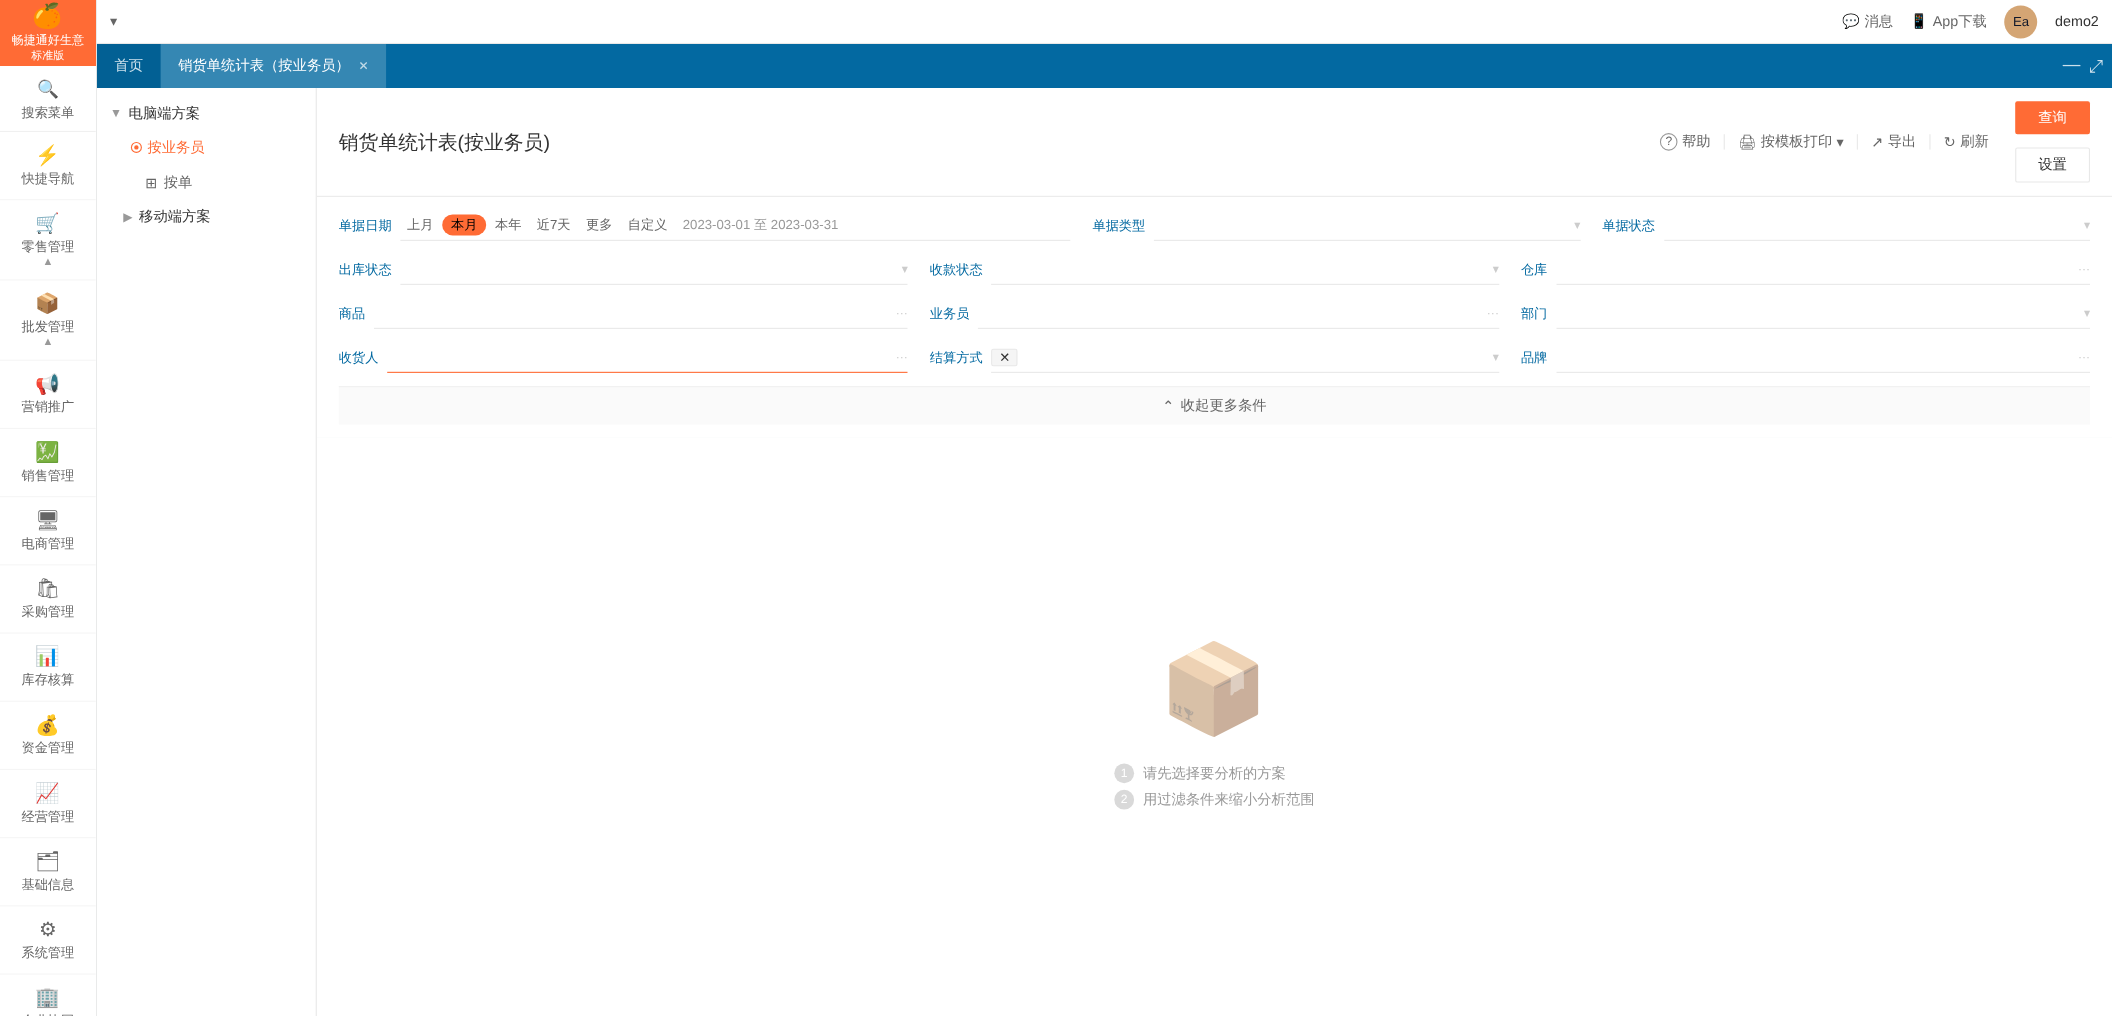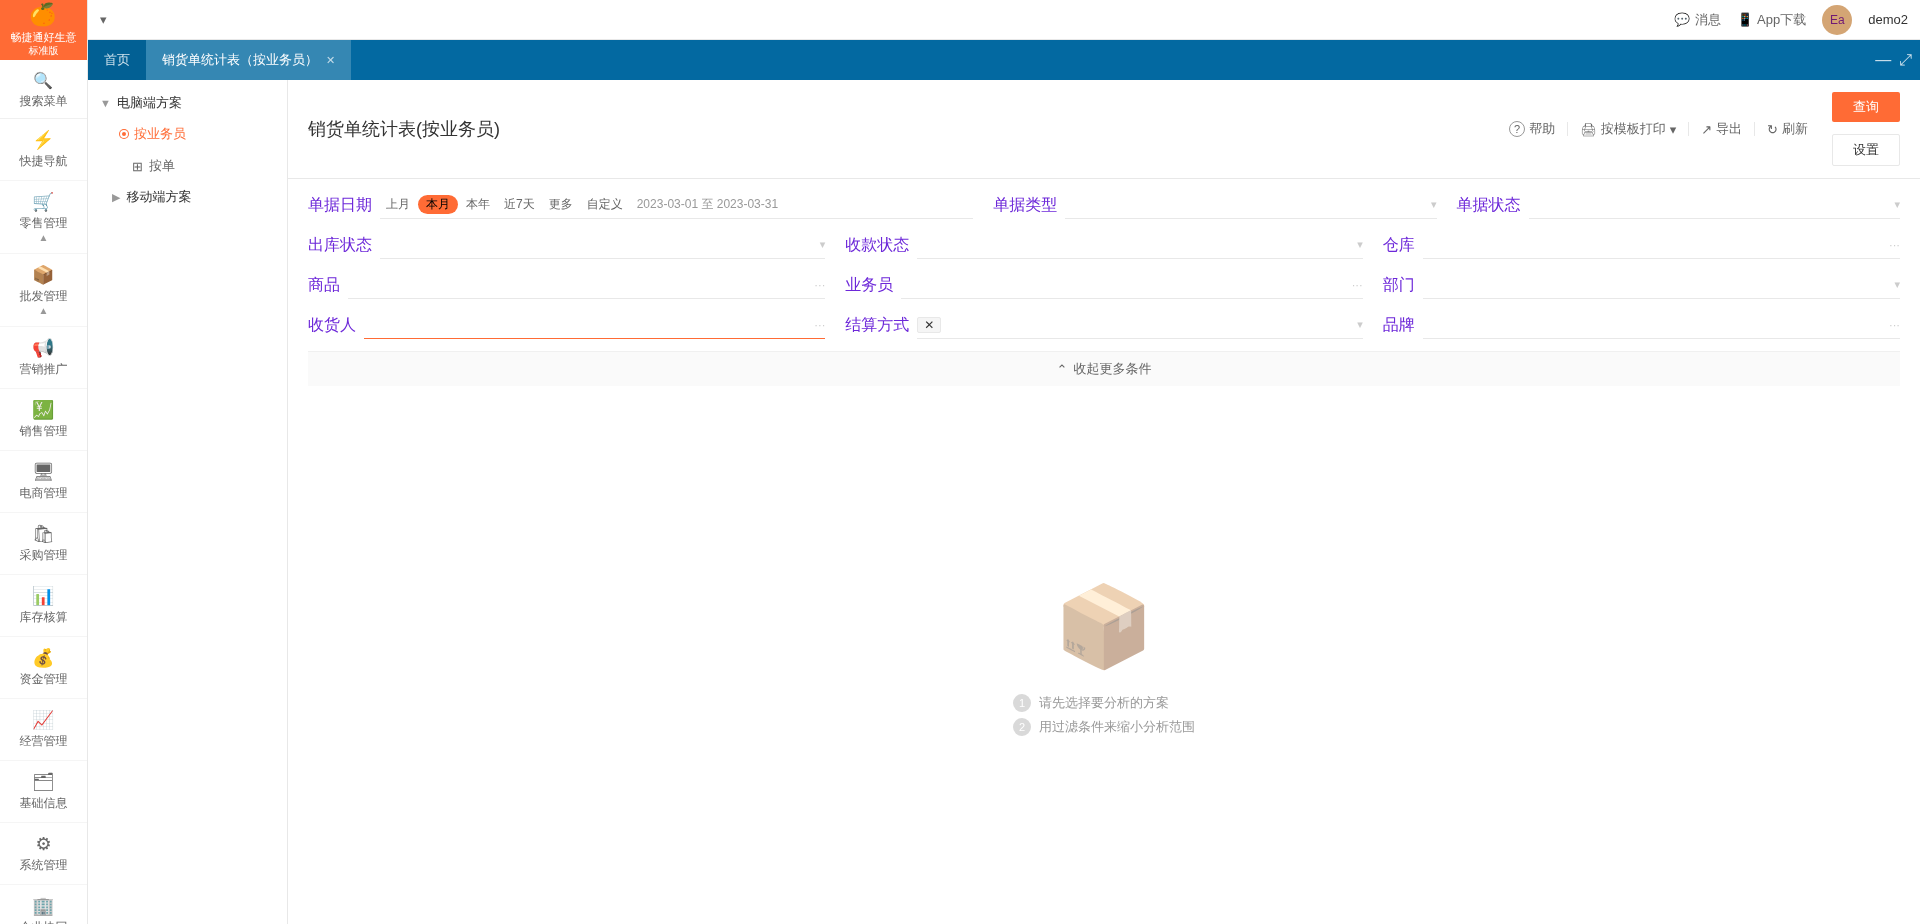--- a/index.html
+++ b/index.html
@@ -17,21 +17,21 @@
 
     
     .main { flex: 1; display: flex; flex-direction: column; overflow: hidden; }
 
     
     .topbar { height: 40px; background: #fff; display: flex; align-items: center; padding: 0 12px; border-bottom: 1px solid #e8e8e8; flex-shrink: 0; }
     .topbar-title { font-size: 13px; color: #666; flex: 1; }
     .topbar-dropdown { font-size: 13px; color: #666; cursor: pointer; }
     .topbar-actions { display: flex; align-items: center; gap: 16px; margin-left: auto; }
     .topbar-action { display: flex; align-items: center; gap: 4px; font-size: 13px; color: #666; cursor: pointer; }
-    .topbar-avatar { width: 30px; height: 30px; border-radius: 50%; background: #d4a574; display: flex; align-items: center; justify-content: center; color: #701a75; font-size: 12px; cursor: pointer; }
+    .topbar-avatar { width: 30px; height: 30px; border-radius: 50%; background: #d4a574; display: flex; align-items: center; justify-content: center; color: #0f172a; font-size: 12px; cursor: pointer; }
     .topbar-username { font-size: 13px; color: #333; cursor: pointer; }
 
     
     .tabs { height: 40px; background: #0369a1; display: flex; align-items: center; padding: 0 0; flex-shrink: 0; }
     .tab { height: 100%; display: flex; align-items: center; padding: 0 16px; font-size: 13px; color: #fff; cursor: pointer; opacity: 0.8; }
     .tab.active { background: rgba(255,255,255,0.2); opacity: 1; }
     .tab .tab-close { margin-left: 8px; font-size: 11px; opacity: 0.7; cursor: pointer; }
     .tab.home { background: rgba(0,0,0,0.1); }
     .tabs-right { margin-left: auto; display: flex; align-items: center; padding-right: 8px; gap: 8px; }
     .tabs-right span { color: #fff; font-size: 16px; cursor: pointer; opacity: 0.8; }
@@ -67,21 +67,21 @@
     .header-op { display: flex; align-items: center; gap: 4px; font-size: 13px; color: #666; cursor: pointer; }
     .header-op-divider { width: 1px; height: 14px; background: #e8e8e8; }
     .btn-query { background: #ff6b35; color: #fff; border: none; padding: 6px 20px; border-radius: 2px; font-size: 13px; cursor: pointer; }
     .btn-setting { background: #fff; color: #333; border: 1px solid #e8e8e8; padding: 6px 20px; border-radius: 2px; font-size: 13px; cursor: pointer; margin-top: 4px; }
 
     
     .filter-area { background: #fff; padding: 12px 20px; flex-shrink: 0; }
     .filter-row { display: flex; align-items: center; margin-bottom: 12px; gap: 20px; }
     .filter-row:last-child { margin-bottom: 0; }
     .filter-item { display: flex; align-items: center; flex: 1; min-width: 0; }
-    .filter-label { font-size: 16px; color: #6d28d9; white-space: nowrap; margin-right: 8px; flex-shrink: 0; }
+    .filter-label { font-size: 12px; color: #0369a1; white-space: nowrap; margin-right: 8px; flex-shrink: 0; }
     .filter-control { flex: 1; border: none; border-bottom: 1px solid #e8e8e8; padding: 4px 0; font-size: 13px; color: #333; outline: none; display: flex; align-items: center; position: relative; min-height: 28px; }
     .filter-control.active-bottom { border-bottom-color: #ff6b35; }
     .filter-control .control-more { color: #ccc; font-size: 11px; margin-left: auto; cursor: pointer; }
     .filter-control .control-arrow { color: #ccc; font-size: 11px; margin-left: auto; cursor: pointer; }
     .filter-date-control { display: flex; align-items: center; border-bottom: 1px solid #e8e8e8; flex: 1; padding: 4px 0; }
     .date-tabs { display: flex; gap: 2px; margin-right: 8px; }
     .date-tab { font-size: 12px; padding: 1px 6px; color: #666; cursor: pointer; border-radius: 2px; }
     .date-tab.active { background: #ff6b35; color: #000000; border-radius: 10px; padding: 1px 8px; }
     .date-range { font-size: 12px; color: #999; white-space: nowrap; }
     .tag-x { display: inline-flex; align-items: center; background: #f5f5f5; border: 1px solid #e8e8e8; border-radius: 2px; padding: 0 6px; font-size: 12px; color: #333; gap: 4px; }

